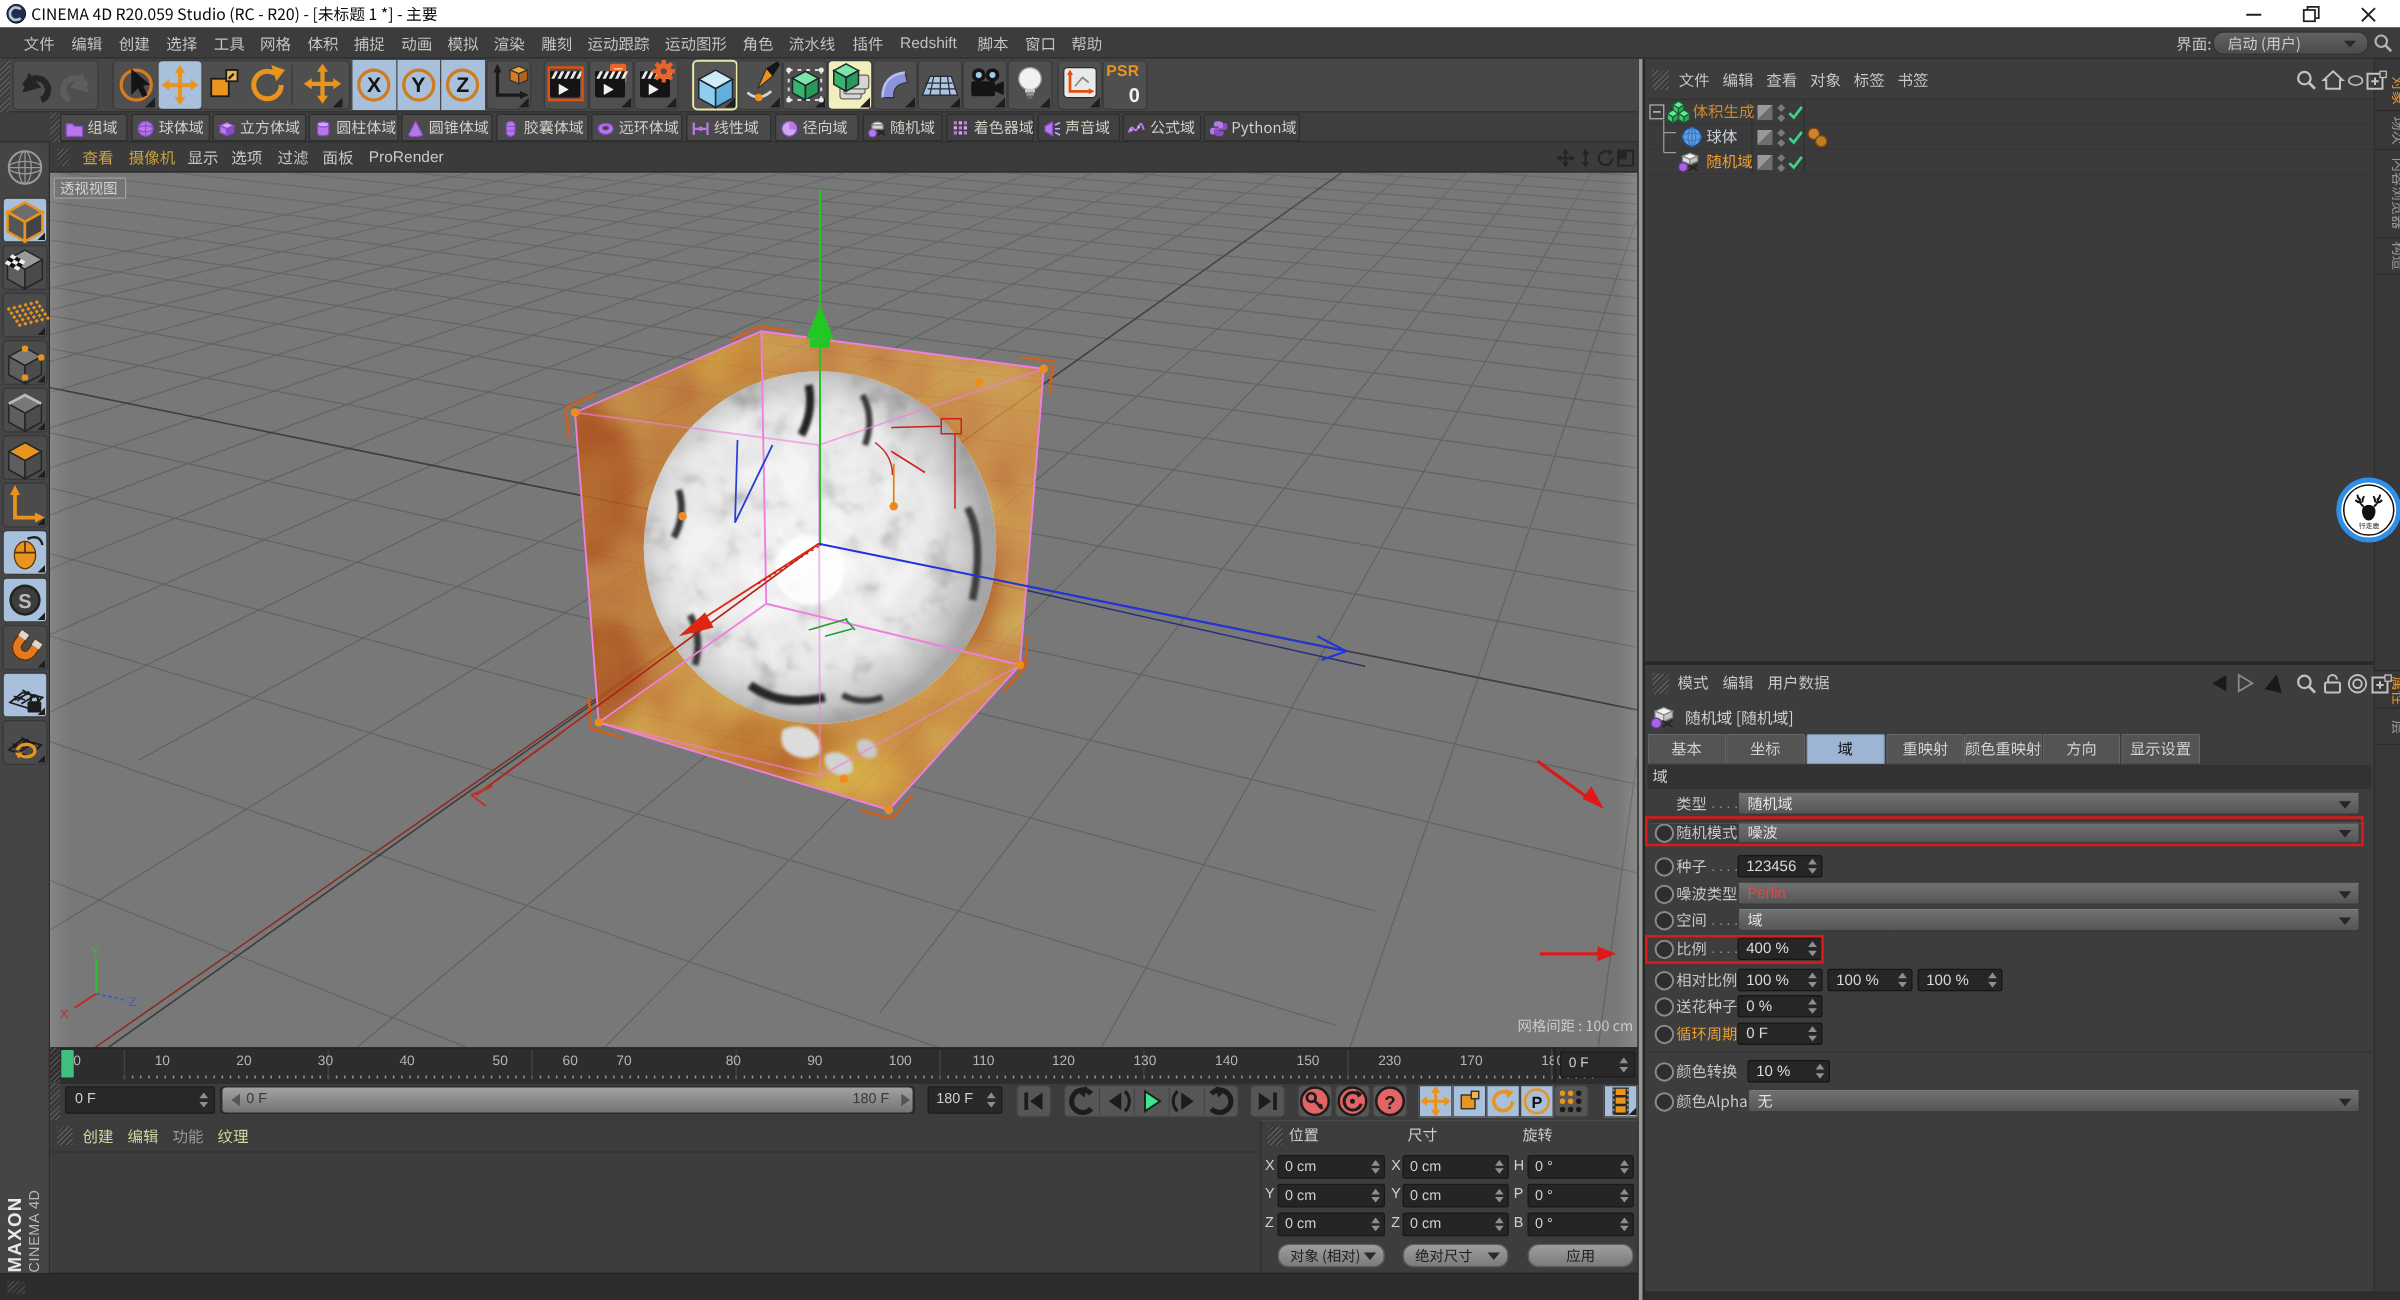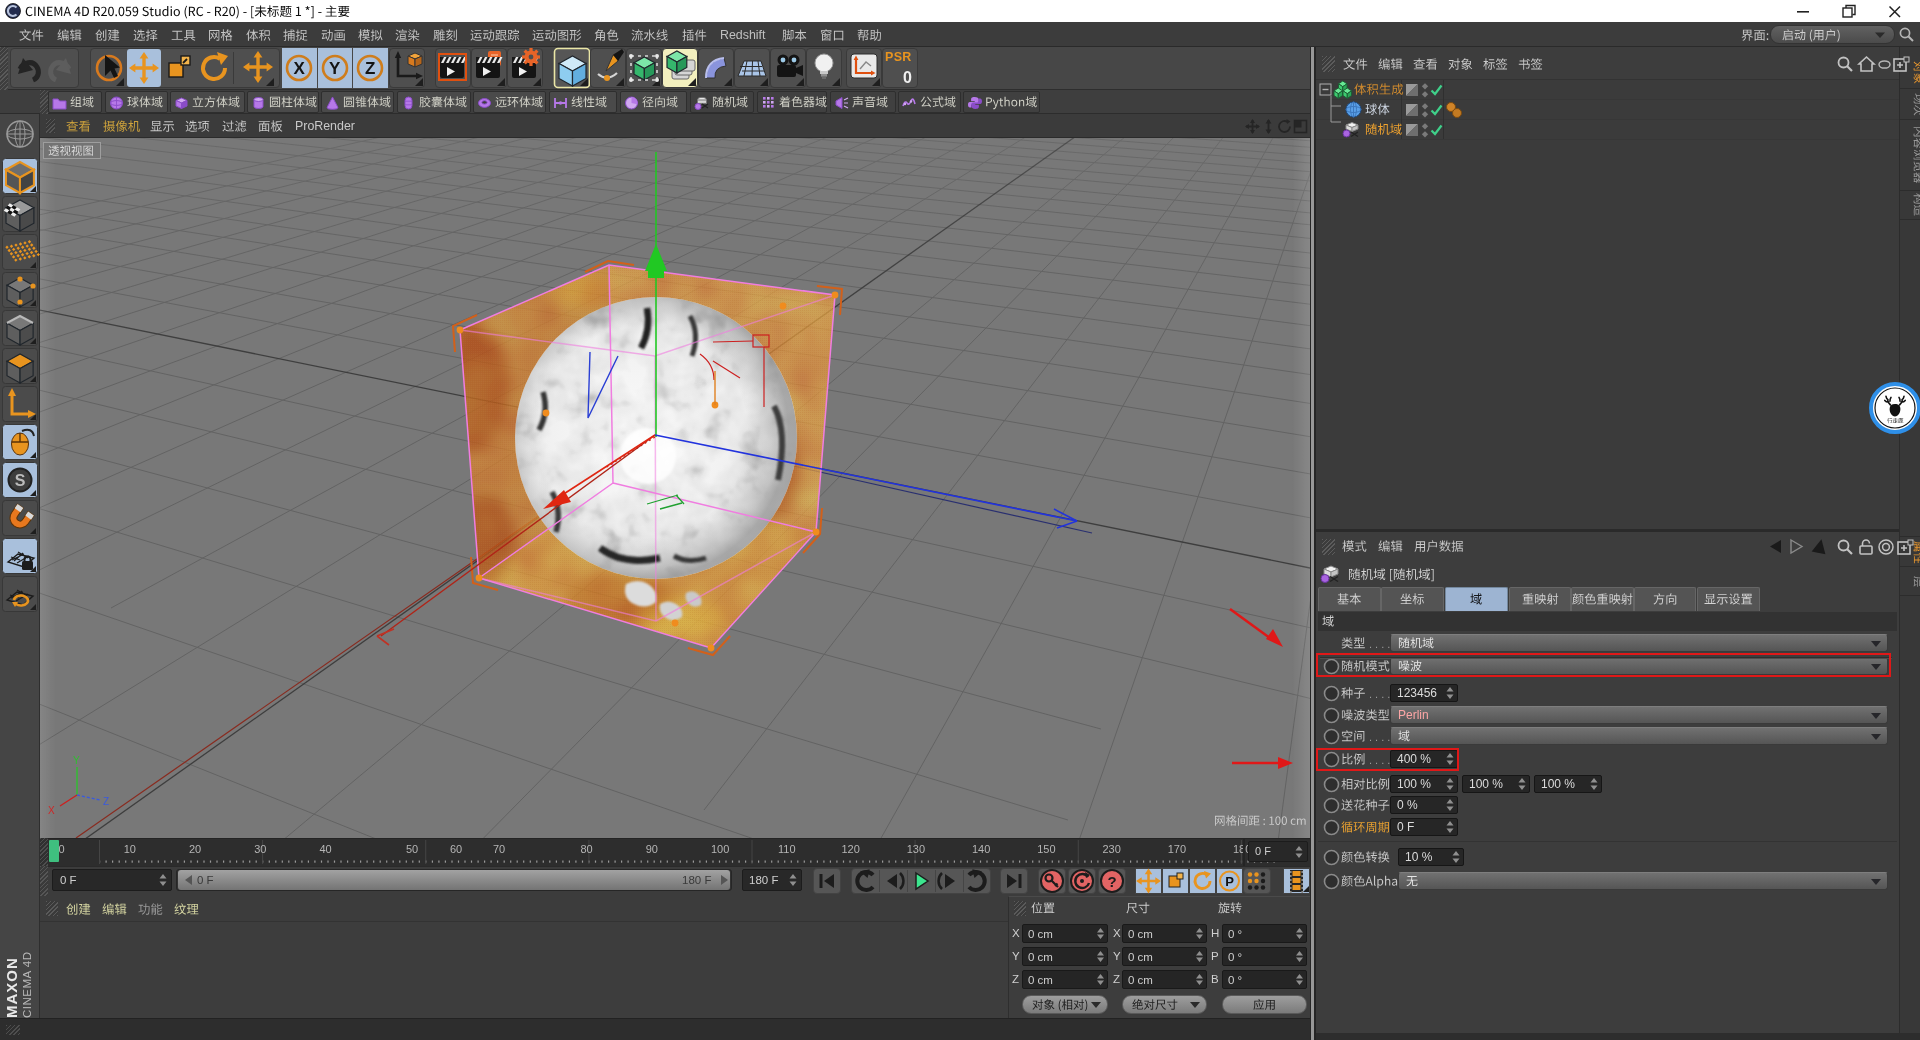--- a/index.html
+++ b/index.html
@@ -1574,21 +1574,21 @@
       <rect x="711.5" y="2" width="1" height="24" fill="#454545"></rect>
       <rect x="874.6" y="2" width="1" height="24" fill="#454545"></rect>
       <rect x="1037.8" y="2" width="1" height="24" fill="#454545"></rect>
       <rect x="1200.9" y="2" width="1" height="24" fill="#454545"></rect>
     </svg>
 <div class="lt" style="left:58.5px;top:849px;font-size:11px;color:#b5b5b5;">0</div>
 <div class="lt" style="left:123.75px;top:849px;font-size:11px;color:#b5b5b5;">10</div>
 <div class="lt" style="left:189.0px;top:849px;font-size:11px;color:#b5b5b5;">20</div>
 <div class="lt" style="left:254.25px;top:849px;font-size:11px;color:#b5b5b5;">30</div>
 <div class="lt" style="left:319.5px;top:849px;font-size:11px;color:#b5b5b5;">40</div>
-<div class="lt" style="left:406px;top:849px;font-size:11px;color:#b5b5b5;">50</div>
+<div class="lt" style="left:394px;top:849px;font-size:11px;color:#b5b5b5;">50</div>
 <div class="lt" style="left:450.0px;top:849px;font-size:11px;color:#b5b5b5;">60</div>
 <div class="lt" style="left:493px;top:849px;font-size:11px;color:#b5b5b5;">70</div>
 <div class="lt" style="left:580.5px;top:849px;font-size:11px;color:#b5b5b5;">80</div>
 <div class="lt" style="left:645.75px;top:849px;font-size:11px;color:#b5b5b5;">90</div>
 <div class="lt" style="left:711.0px;top:849px;font-size:11px;color:#b5b5b5;">100</div>
 <div class="lt" style="left:778px;top:849px;font-size:11px;color:#b5b5b5;">110</div>
 <div class="lt" style="left:841.5px;top:849px;font-size:11px;color:#b5b5b5;">120</div>
 <div class="lt" style="left:906.75px;top:849px;font-size:11px;color:#b5b5b5;">130</div>
 <div class="lt" style="left:972.0px;top:849px;font-size:11px;color:#b5b5b5;">140</div>
 <div class="lt" style="left:1037.25px;top:849px;font-size:11px;color:#b5b5b5;">150</div>
@@ -2266,21 +2266,21 @@
         <use href="#u566a" x="0"></use>
         <use href="#u6ce2" x="128"></use>
         <use href="#u7c7b" x="256"></use>
         <use href="#u578b" x="384"></use>
       </g>
     </svg>
 <svg style="position:absolute;left:1323px;top:706.5px;" width="17" height="17" viewBox="0 0 17 17">
       <circle cx="8.5" cy="8.5" r="7" fill="#2e2e2e" stroke="#8a8a8a" stroke-width="1.6"></circle>
     </svg>
 <div style="position:absolute;left:1390px;top:706px;width:498px;height:18px;background:linear-gradient(#717171,#555);border:1px solid #3a3a3a;border-top-color:#7e7e7e;border-radius:3px"></div>
-<div class="lt" style="left:1398px;top:715px;font-size:12px;color:#fca5a5;">Perlin</div>
+<div class="lt" style="left:1398px;top:715px;font-size:12px;color:#ef4444;">Perlin</div>
 <svg style="position:absolute;left:1870px;top:712px;" width="12" height="8" viewBox="0 0 12 8">
       <path d="M1 1L6 7L11 1Z" fill="#26262a"></path>
     </svg>
 <svg style="position:absolute;left:1340.0px;top:727.9px" width="26" height="20">
       <g transform="translate(1,12.57) scale(0.09531)" fill="#c9c9c9">
         <use href="#u7a7a" x="0"></use>
         <use href="#u95f4" x="128"></use>
       </g>
     </svg>
 <div class="lt" style="left:1369px;top:737px;font-size:11px;color:#9a9a9a;">. . . .</div>

